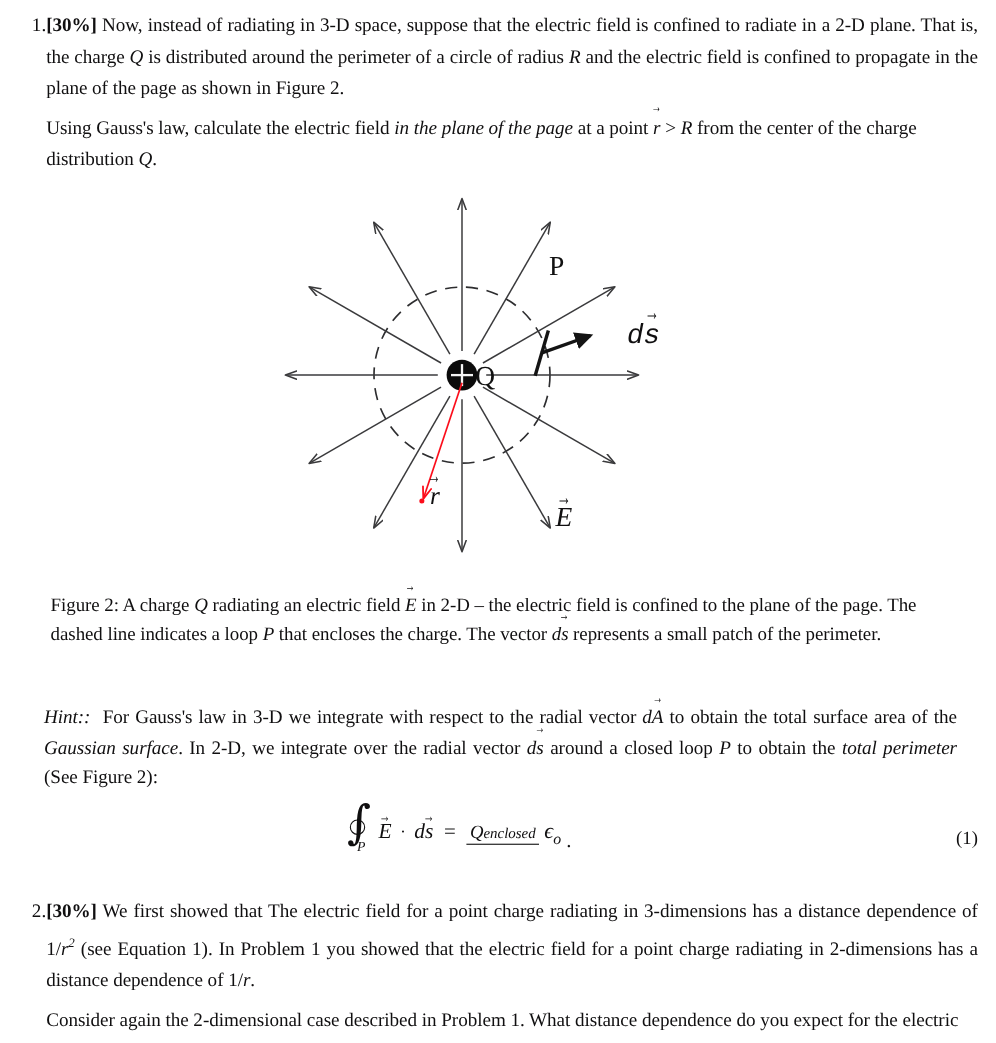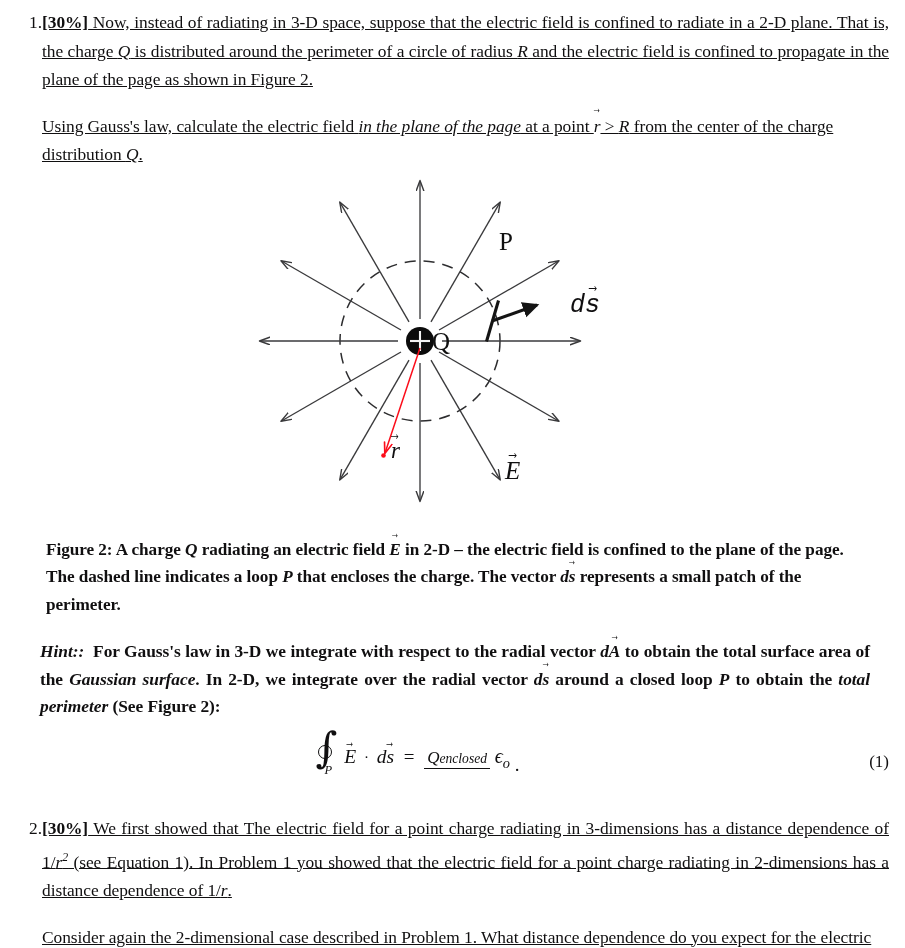--- a/index.html
+++ b/index.html
@@ -32,32 +32,31 @@
     left: 16px;
     top: 0;
     width: 26px;
     text-align: right;
     font-size: 17.4px;
     line-height: 28.6px;
   }
   .problem-body {
     margin-left: 42px;
     margin-right: 16px;
-    text-decoration: underline;
   }
   .para {
     font-size: 17.4px;
     line-height: 28.6px;
     text-align: justify;
     text-justify: inter-word;
     margin: 0;
     letter-spacing: -0.05px;
   }
   .para + .para {
-    margin-top: 18px;
+    margin-top: 8px;
   }
   .nojust {
     text-align: left;
   }
   b.pct {
     font-weight: bold;
   }
   i, em {
     font-style: italic;
   }
@@ -105,30 +104,28 @@
   #figure-caption {
     position: absolute;
     left: 46px;
     top: 536px;
     width: 812px;
   }
   #figure-caption .para {
     font-size: 17.2px;
     line-height: 27.4px;
     text-align: left;
-    font-weight: bold;
   }
 
   
   #hint-block {
     position: absolute;
     left: 40px;
     top: 638px;
     width: 830px;
-    font-weight: bold;
   }
   #hint-block .para {
     font-size: 17.4px;
     line-height: 27.6px;
     text-align: justify;
   }
 
   
   #equation-block {
     position: absolute;

